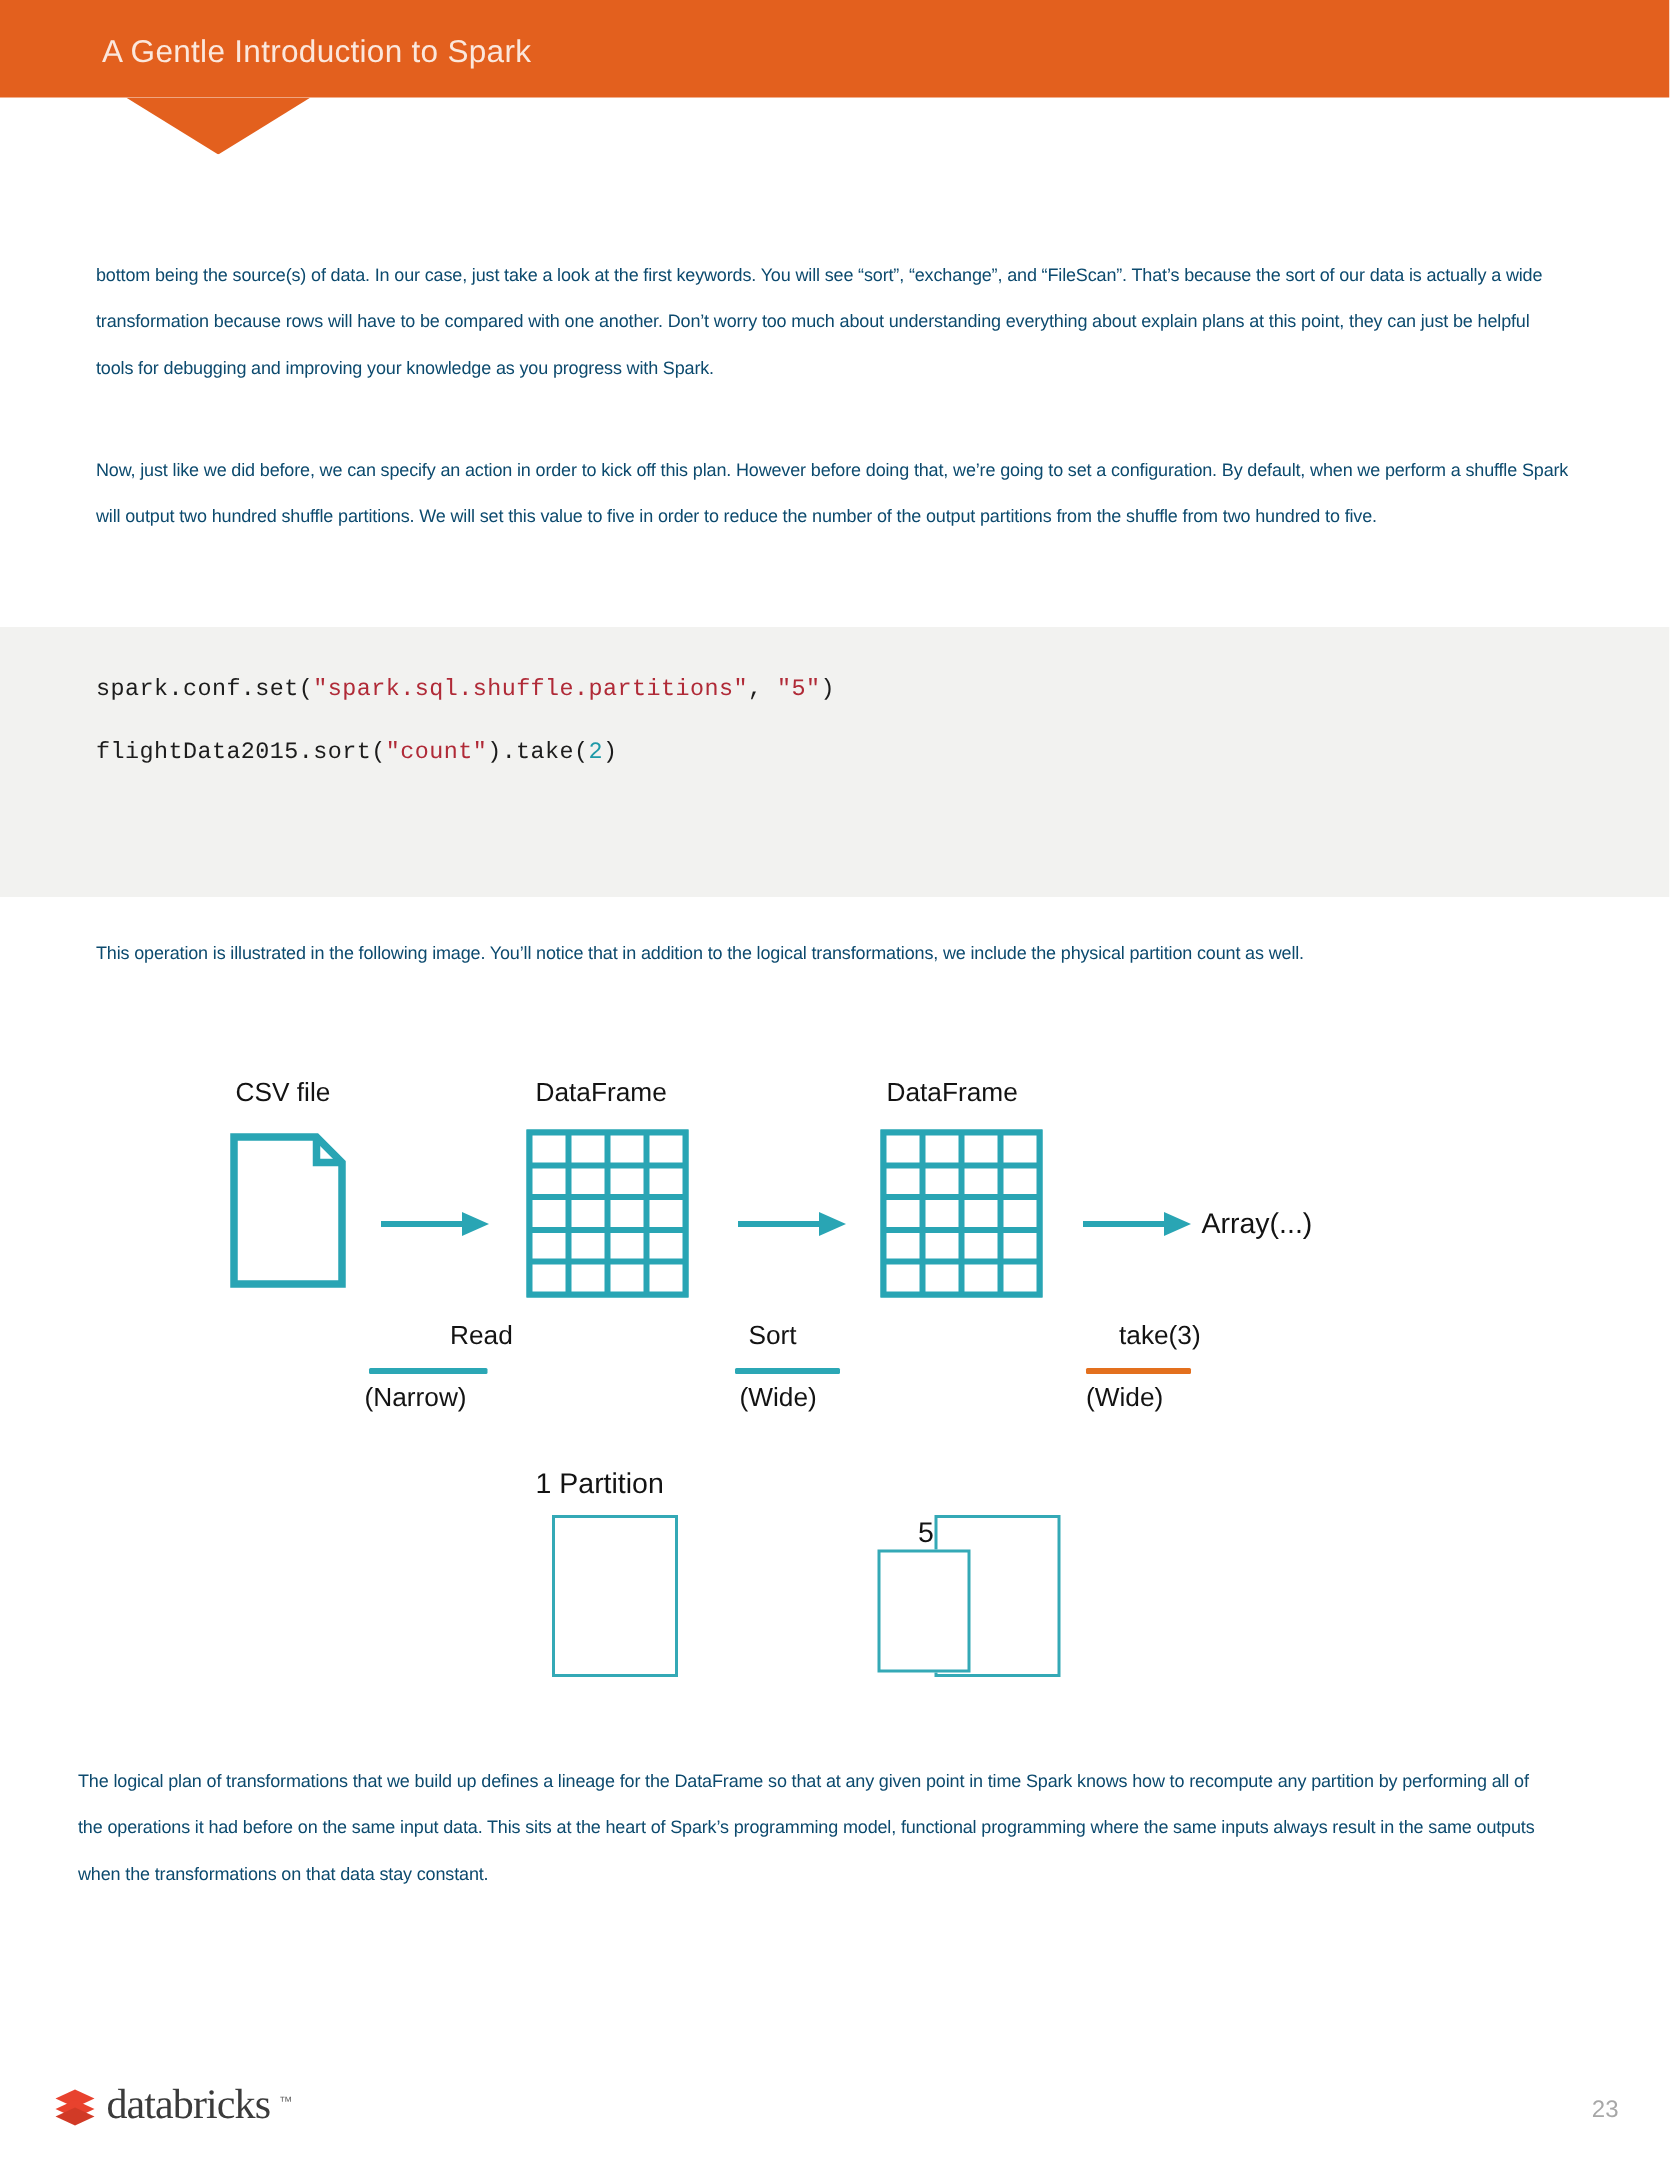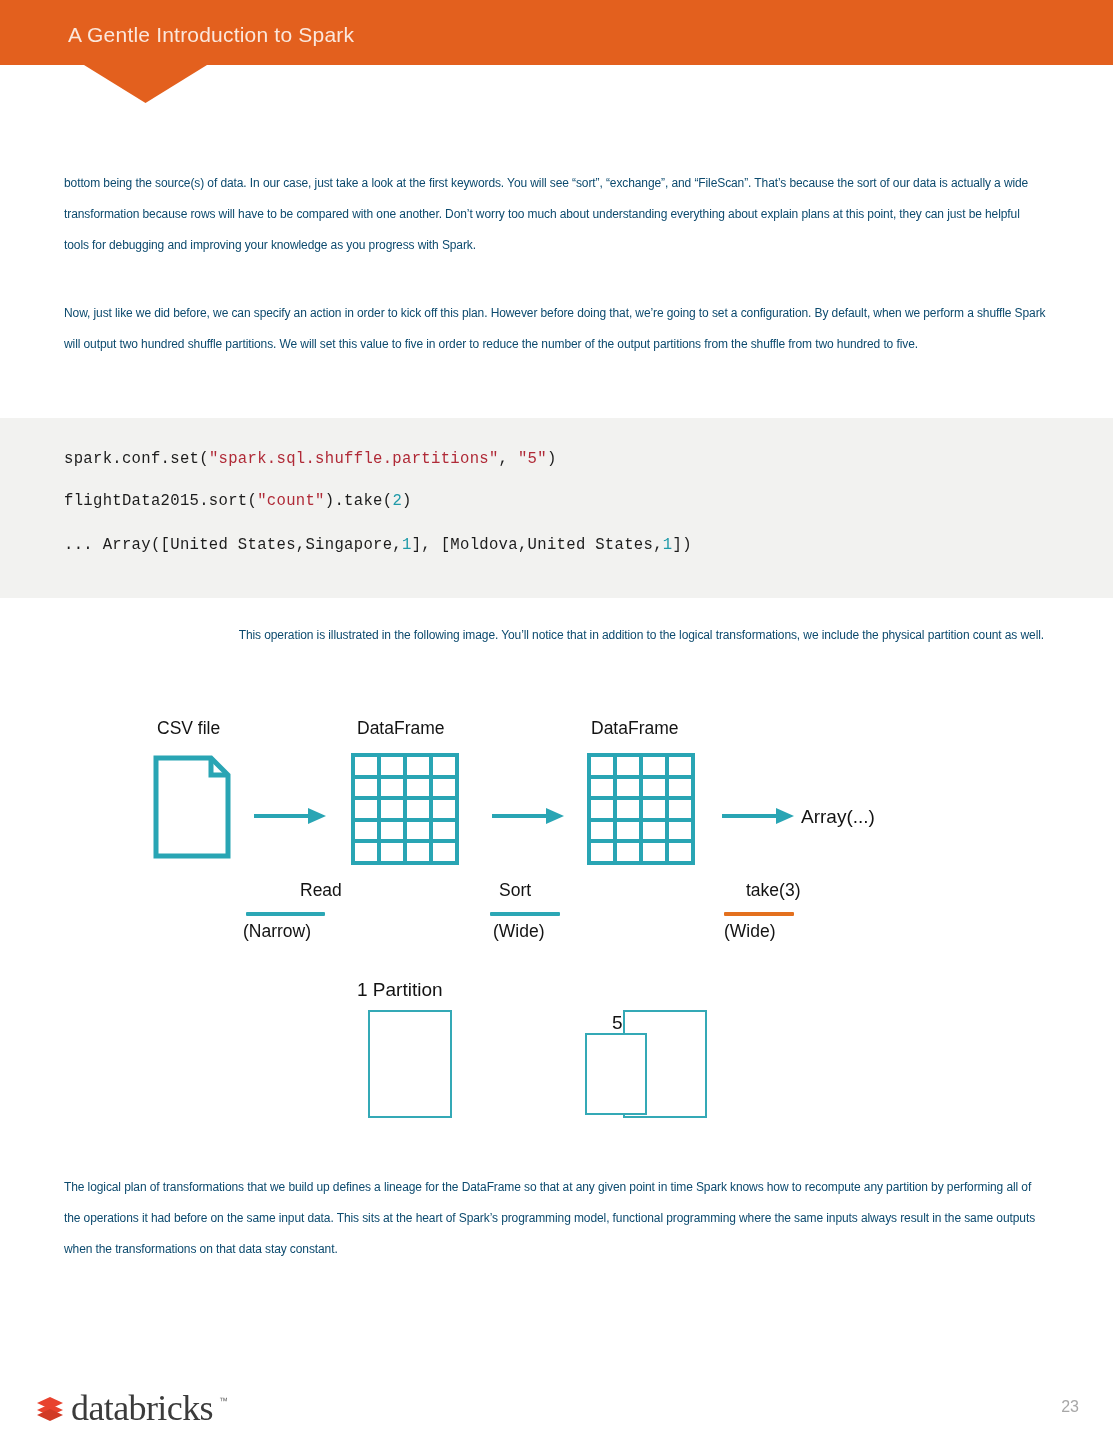--- a/index.html
+++ b/index.html
@@ -50,22 +50,22 @@
   }
   p.para {
     margin: 0;
     font-size: 12px;
     line-height: 31px;
     color: #0c4a6e;
     letter-spacing: -0.1px;
   }
   .p1 { position:absolute; top:168px; left:64px; width: 982px; }
   .p2 { position:absolute; top:298px; left:64px; width: 982px; }
-  .p3 { position:absolute; top:620px; left:64px; width: 980px; text-align: right; }
-  .p4 { position:absolute; top:1172px; left:64px; width: 982px; }
+  .p3 { position:absolute; top:620px; left:64px; width: 980px; }
+  .p4 { position:absolute; top:1172px; left:52px; width: 982px; }
 
   
   .code-block {
     position: absolute;
     top: 418px;
     left: 0;
     width: 1113px;
     height: 180px;
     background: #F2F2F0;
   }
@@ -150,21 +150,21 @@
   .footer-logo {
     position: absolute;
     left: 35px;
     top: 1390px;
     display: flex;
     align-items: center;
     gap: 6px;
   }
   .logo-word {
     font-family: "Liberation Serif", serif;
-    font-size: 36px;
+    font-size: 28px;
     color: #3B3B3B;
     letter-spacing: -0.6px;
     line-height: 1;
   }
   .logo-tm {
     font-size: 9px;
     color: #6a6a6a;
     align-self: flex-start;
     margin-top: 6px;
   }
@@ -185,21 +185,20 @@
 
 <div class="content">
   <p class="para p1">bottom being the source(s) of data. In our case, just take a look at the first keywords. You will see “sort”, “exchange”, and “FileScan”. That’s because the sort of our data is actually a wide transformation because rows will have to be compared with one another. Don’t worry too much about understanding everything about explain plans at this point, they can just be helpful tools for debugging and improving your knowledge as you progress with Spark.</p>
   <p class="para p2">Now, just like we did before, we can specify an action in order to kick off this plan. However before doing that, we’re going to set a configuration. By default, when we perform a shuffle Spark will output two hundred shuffle partitions. We will set this value to five in order to reduce the number of the output partitions from the shuffle from two hundred to five.</p>
 
   <div class="code-block">
     <div class="code-line cl1"><span>spark.conf.set(</span><span class="tok-str">"spark.sql.shuffle.partitions"</span><span>, </span><span class="tok-str">"5"</span><span>)</span></div>
 
     <div class="code-line cl2"><span>flightData2015.sort(</span><span class="tok-str">"count"</span><span>).take(</span><span class="tok-num">2</span><span>)</span></div>
 
-    <div class="code-line cl3"><span>... Array([United States,Singapore,</span><span class="tok-num">1</span><span>], [Moldova,United States,</span><span class="tok-num">1</span><span>])</span></div>
   </div>
 
   <p class="para p3">This operation is illustrated in the following image. You’ll notice that in addition to the logical transformations, we include the physical partition count as well.</p>
 
   <div class="diagram">
 
     <div class="dg-label" style="left:157px; top:20px;">CSV file</div>
     <div class="dg-label" style="left:357px; top:20px;">DataFrame</div>
     <div class="dg-label" style="left:591px; top:20px;">DataFrame</div>
     <div class="dg-label big" style="left:801px; top:107px;">Array(...)</div>

